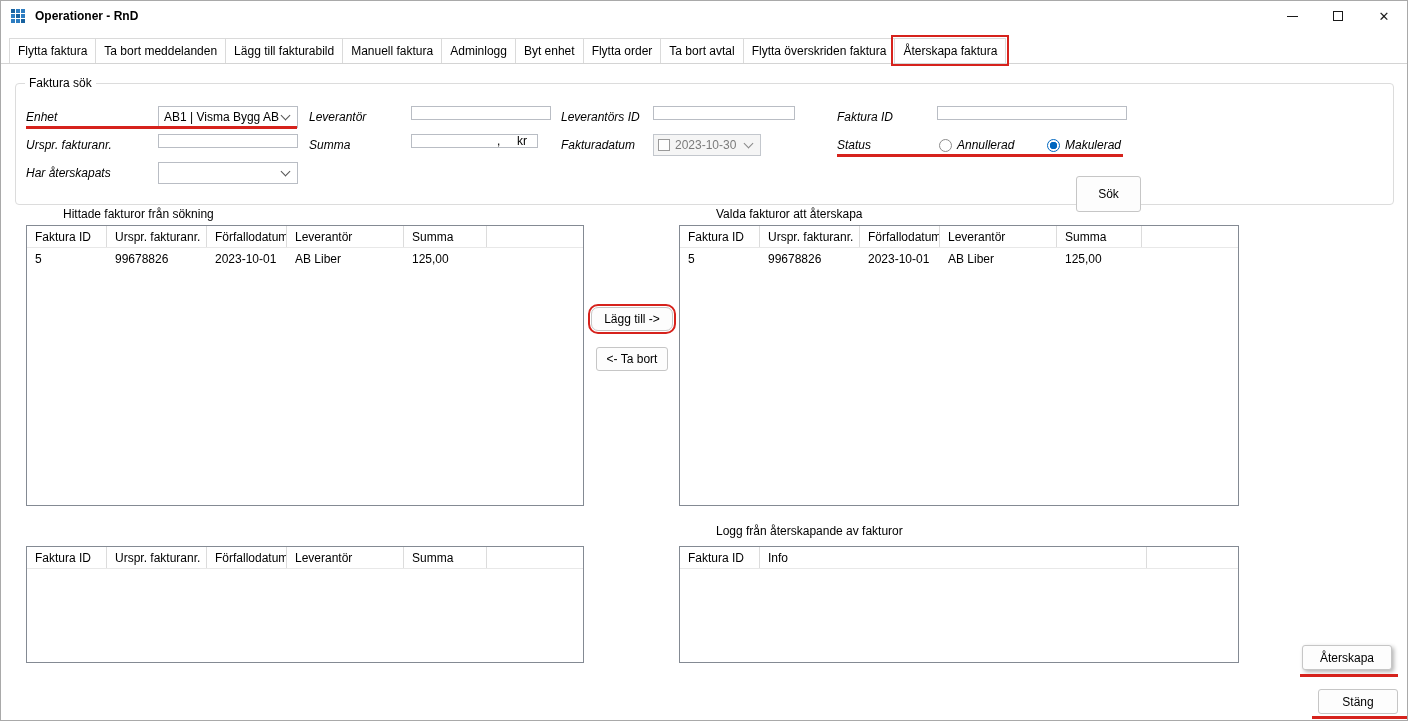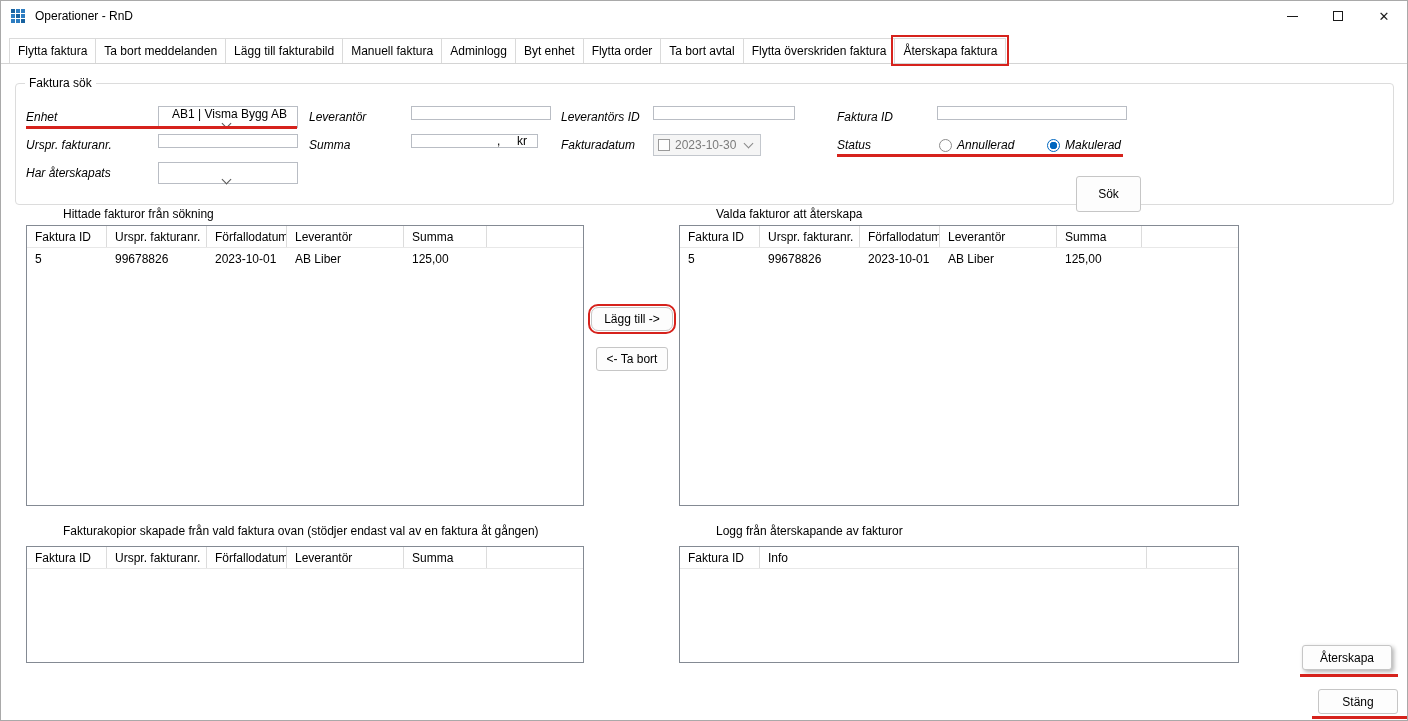--- a/index.html
+++ b/index.html
@@ -9,42 +9,42 @@
     position:relative; width:1408px; height:721px; background:#ffffff;
     font-family:"Liberation Sans","DejaVu Sans",sans-serif; font-size:12px; color:#000;
     overflow:hidden; border:1px solid #a9a9a9;
   }
   
   .titlebar{ position:absolute; top:0; left:0; right:0; height:30px; display:flex; align-items:center; background:#fff; }
   .app-icon{ width:15px; height:15px; margin-left:10px; display:grid;
     grid-template-columns:repeat(3,4px); grid-template-rows:repeat(3,4px); gap:1px; }
   .app-icon span{ background:#2d7dc1; }
   .app-icon span:nth-child(1),.app-icon span:nth-child(5),.app-icon span:nth-child(9){ background:#18629f; }
-  .title{ margin-left:9px; white-space:nowrap; }
+  .title{ margin-left:9px; white-space:nowrap;font-weight:bold; }
   .win-controls{ margin-left:auto; display:flex; height:30px; }
   .win-btn{ width:46px; height:30px; display:flex; align-items:center; justify-content:center; }
   .glyph-min{ width:11px; height:1px; background:#1a1a1a; }
   .glyph-max{ width:10px; height:10px; border:1px solid #1a1a1a; background:#fff; }
   .glyph-close{ font-size:13px; color:#1a1a1a; line-height:1; }
   
   .tabstrip{ position:absolute; top:37px; left:0; width:100%; height:26px; display:flex;
     align-items:stretch; padding-left:8px; border-bottom:1px solid #d4d4d4; background:#fff; }
   .tab{ display:flex; align-items:center; padding:0 8px; border:1px solid #dadada; border-bottom:0;
     margin-right:-1px; background:#fff; white-space:nowrap; }
   .tab.selected{ position:relative; z-index:3; outline:2px solid var(--red); outline-offset:1px; }
   
   .groupbox{ position:absolute; left:14px; top:82px; width:1379px; height:122px;
     border:1px solid #dcdcdc; border-radius:4px; }
   .legend{ position:absolute; top:-8px; left:9px; background:#fff; padding:0 4px; white-space:nowrap; }
   
   .lbl{ position:absolute; white-space:nowrap; line-height:14px;font-style:italic; }
   .tbox{ position:absolute; height:14px; border:1px solid #b9bdc4; background:#fff;
     font:12px "Liberation Sans","DejaVu Sans",sans-serif; padding:0 5px; color:#000; outline:none; }
   .combo{ position:absolute; height:22px; border:1px solid #b9bdc4; background:#fff;
-    display:flex; align-items:center; padding:0 2px 0 5px;flex-direction:column; }
+    display:flex; align-items:center; padding:0 2px 0 5px; }
   .combo-val{ flex:1; white-space:nowrap; overflow:hidden; }
   .chev{ width:7px; height:7px; border-right:1.5px solid #555; border-bottom:1.5px solid #555;
     transform:rotate(45deg); margin:-3px 6px 0 0; flex:none; }
   .datepicker{ position:absolute; height:22px; border:1px solid #c3c7cd; background:#f5f5f5;
     display:flex; align-items:center; gap:5px; padding:0 2px 0 4px; color:#7b7b7b; }
   .datepicker .chev{ border-color:#888; }
   .checkbox{ width:12px; height:12px; border:1px solid #9a9a9a; background:#fff; flex:none; }
   .date-val{ flex:1; white-space:nowrap; }
   .radio{ position:absolute; width:13px; height:13px; border-radius:50%;
     border:1px solid #8c8c8c; background:#fff; }
@@ -192,21 +192,20 @@
         <div class="td" style="width: 100px;">99678826</div>
         <div class="td" style="width: 80px;">2023-10-01</div>
         <div class="td" style="width: 117px;">AB Liber</div>
         <div class="td" style="width: 85px;">125,00</div>
       </div>
     </div>
 
   <button class="btn add-annotated" style="left:590px;top:306px;width:82px;height:24px">Lägg till -&gt;</button>
   <button class="btn" style="left:595px;top:346px;width:72px;height:24px">&lt;- Ta bort</button>
 
-  <div class="list-title" style="left:25px;top:523px">Fakturakopior skapade från vald faktura ovan (stödjer endast val av en faktura åt gången)</div>
   <div class="table" style="left:25px;top:545px;width:558px;height:117px">
       <div class="thead">
         <div class="th" style="width: 80px;">Faktura ID</div>
         <div class="th" style="width: 100px;">Urspr. fakturanr.</div>
         <div class="th" style="width: 80px;">Förfallodatum</div>
         <div class="th" style="width: 117px;">Leverantör</div>
         <div class="th" style="width: 83px;">Summa</div>
         <div class="th-fill"></div>
       </div>
     </div>

